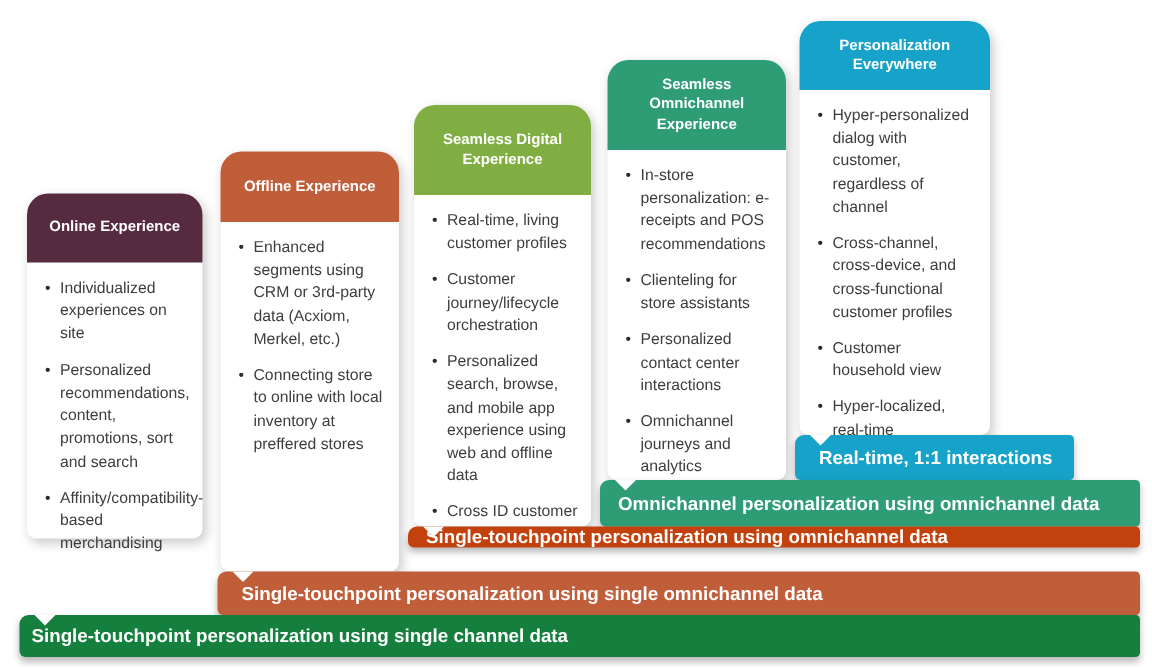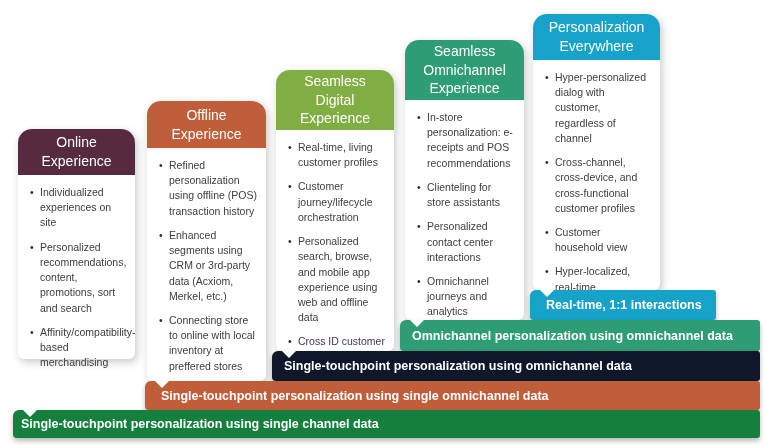--- a/index.html
+++ b/index.html
@@ -24,22 +24,22 @@
     align-items: center;
     justify-content: center;
     text-align: center;
     border-radius: 14px 14px 0 0;
     padding: 0 10px;
     box-sizing: border-box;
   }
   .col-header.narrow-pad { padding: 0 6px; }
   .col-title {
     color: #ffffff;
-    font-size: 14px;
-    font-weight: 400;
+    font-size: 10px;
+    font-weight: 700;
     line-height: 1.35;
   }
   .bullets {
     list-style: none;
     margin: 0;
     padding: 10px 9px 6px 12px;
   }
   .bullets li {
     position: relative;
     padding-left: 10px;
@@ -97,21 +97,20 @@
         <li>Personalized recommendations, content, promotions, sort and search</li>
         <li>Affinity/compatibility-based merchandising</li>
       </ul>
   </div>
 
   <div class="column" style="left:147px; top:101px; width:119px; height:280px;">
     <div class="col-header" style="height: 47px; background-color: rgb(193, 94, 58);">
       <span class="col-title">Offline Experience</span>
     </div>
     <ul class="bullets">
-        <li>Refined personalization using offline (POS) transaction history</li>
         <li>Enhanced segments using CRM or 3rd-party data (Acxiom, Merkel, etc.)</li>
         <li>Connecting store to online with local inventory at preffered stores</li>
       </ul>
   </div>
 
   <div class="column" style="left:276px; top:70px; width:118px; height:281px;">
     <div class="col-header" style="height: 60px; background-color: rgb(128, 174, 66);">
       <span class="col-title">Seamless Digital Experience</span>
     </div>
     <ul class="bullets">
@@ -149,21 +148,21 @@
   <div class="bar" style="left: 530px; top: 290px; width: 186px; height: 30px; background-color: rgb(22, 162, 201);">
     <span class="bar-notch"></span>
     <span class="bar-label" style="padding-left:16px;">Real-time, 1:1 interactions</span>
   </div>
 
   <div class="bar" style="left: 400px; top: 320px; width: 360px; height: 31px; background-color: rgb(46, 156, 116); text-align: right;">
     <span class="bar-notch"></span>
     <span class="bar-label">Omnichannel personalization using omnichannel data</span>
   </div>
 
-  <div class="bar" style="left: 272px; top: 351px; width: 488px; height: 30px; background-color: #0f172a;">
+  <div class="bar" style="left: 272px; top: 351px; width: 488px; height: 14px; background-color: #c2410c;">
     <span class="bar-notch"></span>
     <span class="bar-label">Single-touchpoint personalization using omnichannel data</span>
   </div>
 
   <div class="bar" style="left: 145px; top: 381px; width: 615px; height: 29px; background-color: rgb(193, 94, 58);">
     <span class="bar-notch"></span>
     <span class="bar-label" style="padding-left:16px;">Single-touchpoint personalization using single omnichannel data</span>
   </div>
 
   <div class="bar" style="left: 13px; top: 410px; width: 747px; height: 28px; background-color: #15803d;">

